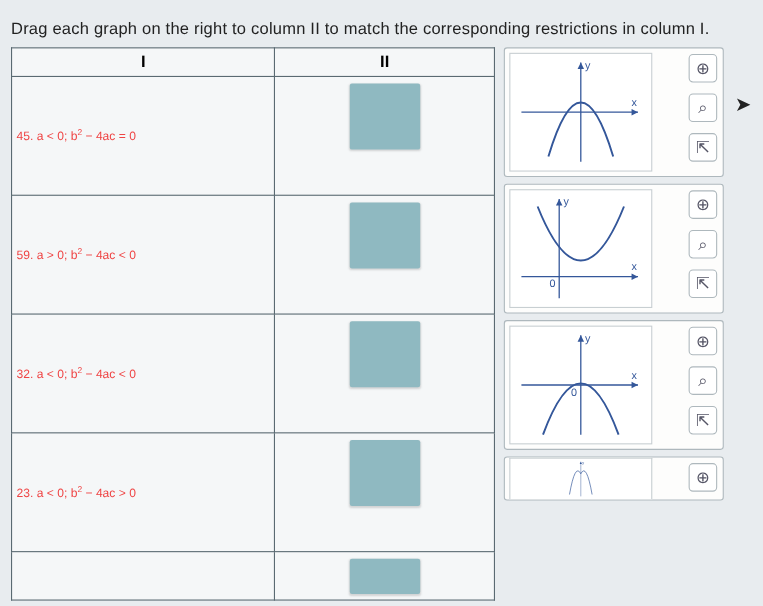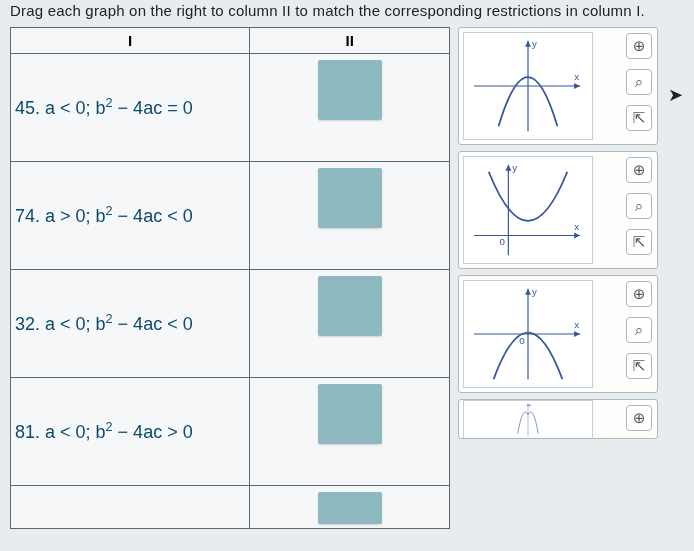--- a/index.html
+++ b/index.html
@@ -1,26 +1,26 @@
 <!DOCTYPE html>
 <html><head>
 <meta charset="utf-8">
 <style>
   *{box-sizing:border-box;margin:0;padding:0}
   body{font-family:Arial,sans-serif;background:#d5dce0;width:694px;height:551px;overflow:hidden;position:relative}
-  .page{background:#e8ecef;padding:2px 12px 0 10px;width:694px;height:551px;position:relative}
+  .page{background:#e8ecef;padding:18px 12px 0 10px;width:694px;height:551px;position:relative}
   .instr{font-size:15px;color:#222;margin-bottom:8px;letter-spacing:.2px}
   .main{display:flex;gap:8px}
   .tbl{border-collapse:collapse;background:#f5f7f8;flex:0 0 440px}
   .tbl th,.tbl td{border:1px solid #5a6a72}
   .tbl th{font-weight:bold;font-size:15px;padding:4px 0;text-align:center;background:#f5f7f8}
   .col1{width:240px}
   .col2{width:200px}
   .tbl td{height:108px}
-  .cond{font-size:18px;padding:0 4px;color:#0c4a6e;vertical-align:middle}
+  .cond{font-size:11px;padding:0 4px;color:#ef4444;vertical-align:middle}
   .drop{text-align:center;vertical-align:top;padding-top:6px}
   .slot{width:64px;height:60px;background:#8fb9c1;display:inline-block;border-radius:2px;box-shadow:0 1px 2px rgba(0,0,0,.15)}
   sup{font-size:.7em;vertical-align:super}
   .gallery{flex:0 0 200px;display:flex;flex-direction:column;gap:6px}
   .card{background:#fdfdfc;border:1px solid #aeb8bd;border-radius:3px;padding:4px;display:flex;align-items:center;height:118px;position:relative}
   .thumb{width:130px;height:108px;border:1px solid #c8cfd2;background:#fff;position:relative;display:flex;align-items:center;justify-content:center}
   .thumb svg{width:100%;height:100%}
   .tools{position:absolute;right:5px;top:5px;display:flex;flex-direction:column;gap:10px}
   .tbtn{width:26px;height:26px;border:1px solid #aeb8bd;border-radius:4px;background:#fff;display:flex;align-items:center;justify-content:center;font-size:15px;color:#556;cursor:pointer}
   .cursor{position:absolute;left:668px;top:84px;font-size:18px;color:#222}
@@ -48,29 +48,29 @@
       <tbody>
           <tr>
         <th>I</th>
         <th>II</th>
       </tr>
       <tr>
         <td class="cond"><span>45.</span><span> a &lt; 0; b</span><sup>2</sup><span> − 4ac = 0</span></td>
         <td class="drop"><span class="slot"></span></td>
       </tr>
       <tr>
-        <td class="cond"><span>74.</span><span> a &gt; 0; b</span><sup>2</sup><span> − 4ac &lt; 0</span></td>
+        <td class="cond"><span>59.</span><span> a &gt; 0; b</span><sup>2</sup><span> − 4ac &lt; 0</span></td>
         <td class="drop"><span class="slot"></span></td>
       </tr>
       <tr>
         <td class="cond"><span>32.</span><span> a &lt; 0; b</span><sup>2</sup><span> − 4ac &lt; 0</span></td>
         <td class="drop"><span class="slot"></span></td>
       </tr>
       <tr>
-        <td class="cond"><span>81.</span><span> a &lt; 0; b</span><sup>2</sup><span> − 4ac &gt; 0</span></td>
+        <td class="cond"><span>23.</span><span> a &lt; 0; b</span><sup>2</sup><span> − 4ac &gt; 0</span></td>
         <td class="drop"><span class="slot"></span></td>
       </tr>
       <tr class="halfrow">
         <td class="cond"></td>
         <td class="drop"><span class="slot" style="height:32px"></span></td>
       </tr>
     </tbody>
       </table>
 
     <div class="gallery">

